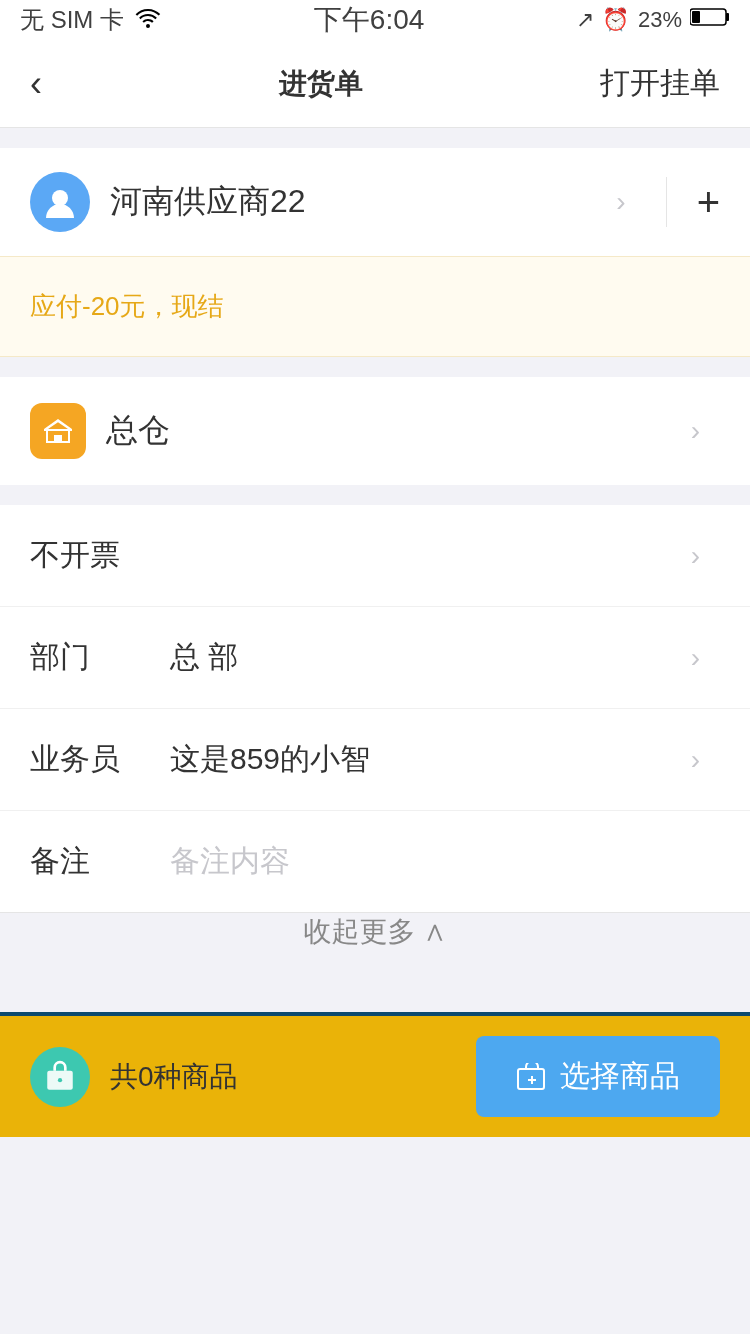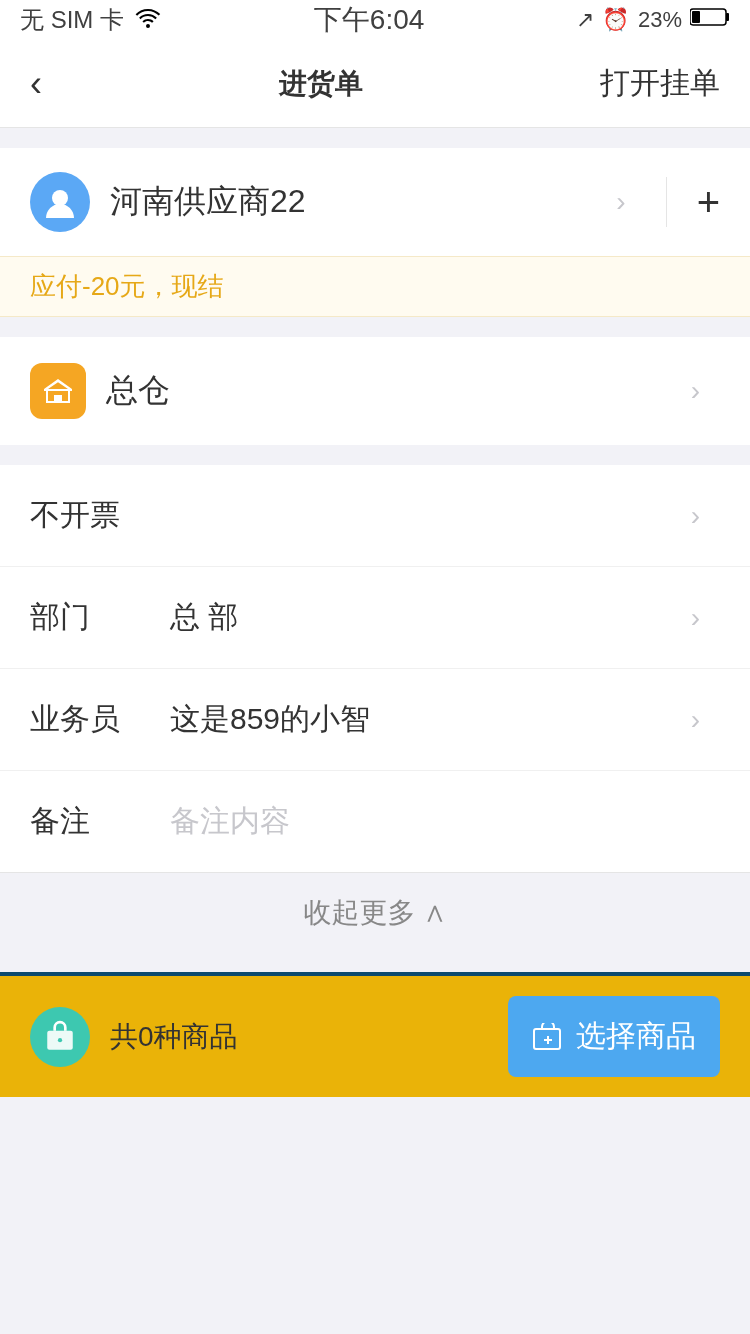--- a/index.html
+++ b/index.html
@@ -108,21 +108,21 @@
     .vertical-divider {
       width: 1px;
       height: 50px;
       background: #e5e5e5;
       margin: 0 20px;
     }
 
     
     .notice-bar {
       background: #fffbf0;
-      padding: 12px 30px;
+      padding: 32px 30px;
       font-size: 26px;
       color: #e6a817;
       border-top: 1px solid #f5e9c8;
       border-bottom: 1px solid #f5e9c8;
     }
 
     
     .warehouse-row {
       display: flex;
       align-items: center;
@@ -172,21 +172,21 @@
     }
     .form-value.placeholder {
       color: #c7c7cc;
     }
 
     
     .collapse-row {
       background: #f2f2f7;
       height: 80px;
       display: flex;
-      align-items: center;
+      align-items: flex-start;
       justify-content: center;
       font-size: 28px;
       color: #888;
       cursor: pointer;
       border-top: 1px solid #e5e5e5;
     }
 
     
     .bottom-bar {
       background: #eab308;
@@ -210,21 +210,21 @@
     .product-count {
       flex: 1;
       font-size: 28px;
       color: #333;
     }
     .select-product-btn {
       background: #4da8f0;
       color: #fff;
       border: none;
       border-radius: 8px;
-      padding: 20px 24px;
+      padding: 20px 40px;
       font-size: 30px;
       display: flex;
       align-items: center;
       gap: 12px;
       cursor: pointer;
     }
   </style>
 </head>
 <body>
 

